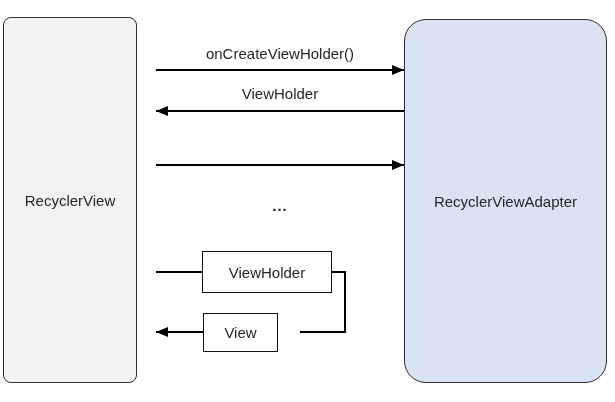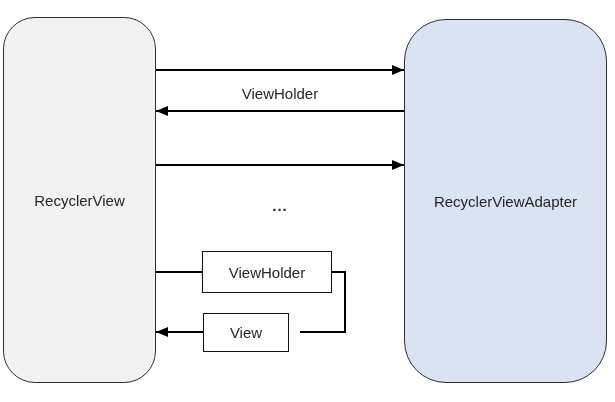--- a/index.html
+++ b/index.html
@@ -20,22 +20,22 @@
     position: absolute;
     box-sizing: border-box;
     border: 1px solid #2f2f2f;
     display: flex;
     align-items: center;
     justify-content: center;
     font-size: 15px;
   }
   .node-recycler {
     left: 3px; top: 17px;
-    width: 153px; height: 366px;
-    border-radius: 32px;
+    width: 134px; height: 366px;
+    border-radius: 8px;
   }
   .node-adapter {
     left: 404px; top: 19px;
     width: 203px; height: 364px;
     border-radius: 42px;
   }
   .hline {
     position: absolute;
     height: 2px;
     background: #000000;
@@ -80,36 +80,37 @@
     align-items: center;
     justify-content: center;
     font-size: 15px;
   }
   .box-viewholder {
     left: 202px; top: 251px;
     width: 130px; height: 42px;
   }
   .box-view {
     left: 203px; top: 313px;
-    width: 86px; height: 39px;
+    width: 75px; height: 39px;
   }
 </style>
 </head>
 <body>
 
 <div class="canvas">
 
   <div class="node node-recycler" style="background-color: rgb(242, 242, 242); border-color: rgb(47, 47, 47);">
     <span>RecyclerView</span>
   </div>
 
-  <div class="node node-adapter" style="background-color: rgb(218, 227, 243); border-color: rgb(47, 47, 47);">
+  <div class="node node-adapter" style="background-color: rgb(218, 227, 243); border-color: rgb(47, 47, 47); border-radius: 22px;">
     <span>RecyclerViewAdapter</span>
   </div>
 
+  <div class="msg-label" style="top:45px;">onCreateViewHolder()</div>
   <div class="hline" style="top:69px; left:156px; width:248px;"></div>
   <div class="arrowhead-right" style="top:65px; left:392px;"></div>
 
   <div class="msg-label" style="top:85px;">ViewHolder</div>
   <div class="hline" style="top:110px; left:156px; width:248px;"></div>
   <div class="arrowhead-left" style="top:106px; left:156px;"></div>
 
   <div class="hline" style="top:164px; left:156px; width:248px;"></div>
   <div class="arrowhead-right" style="top:160px; left:392px;"></div>
 

